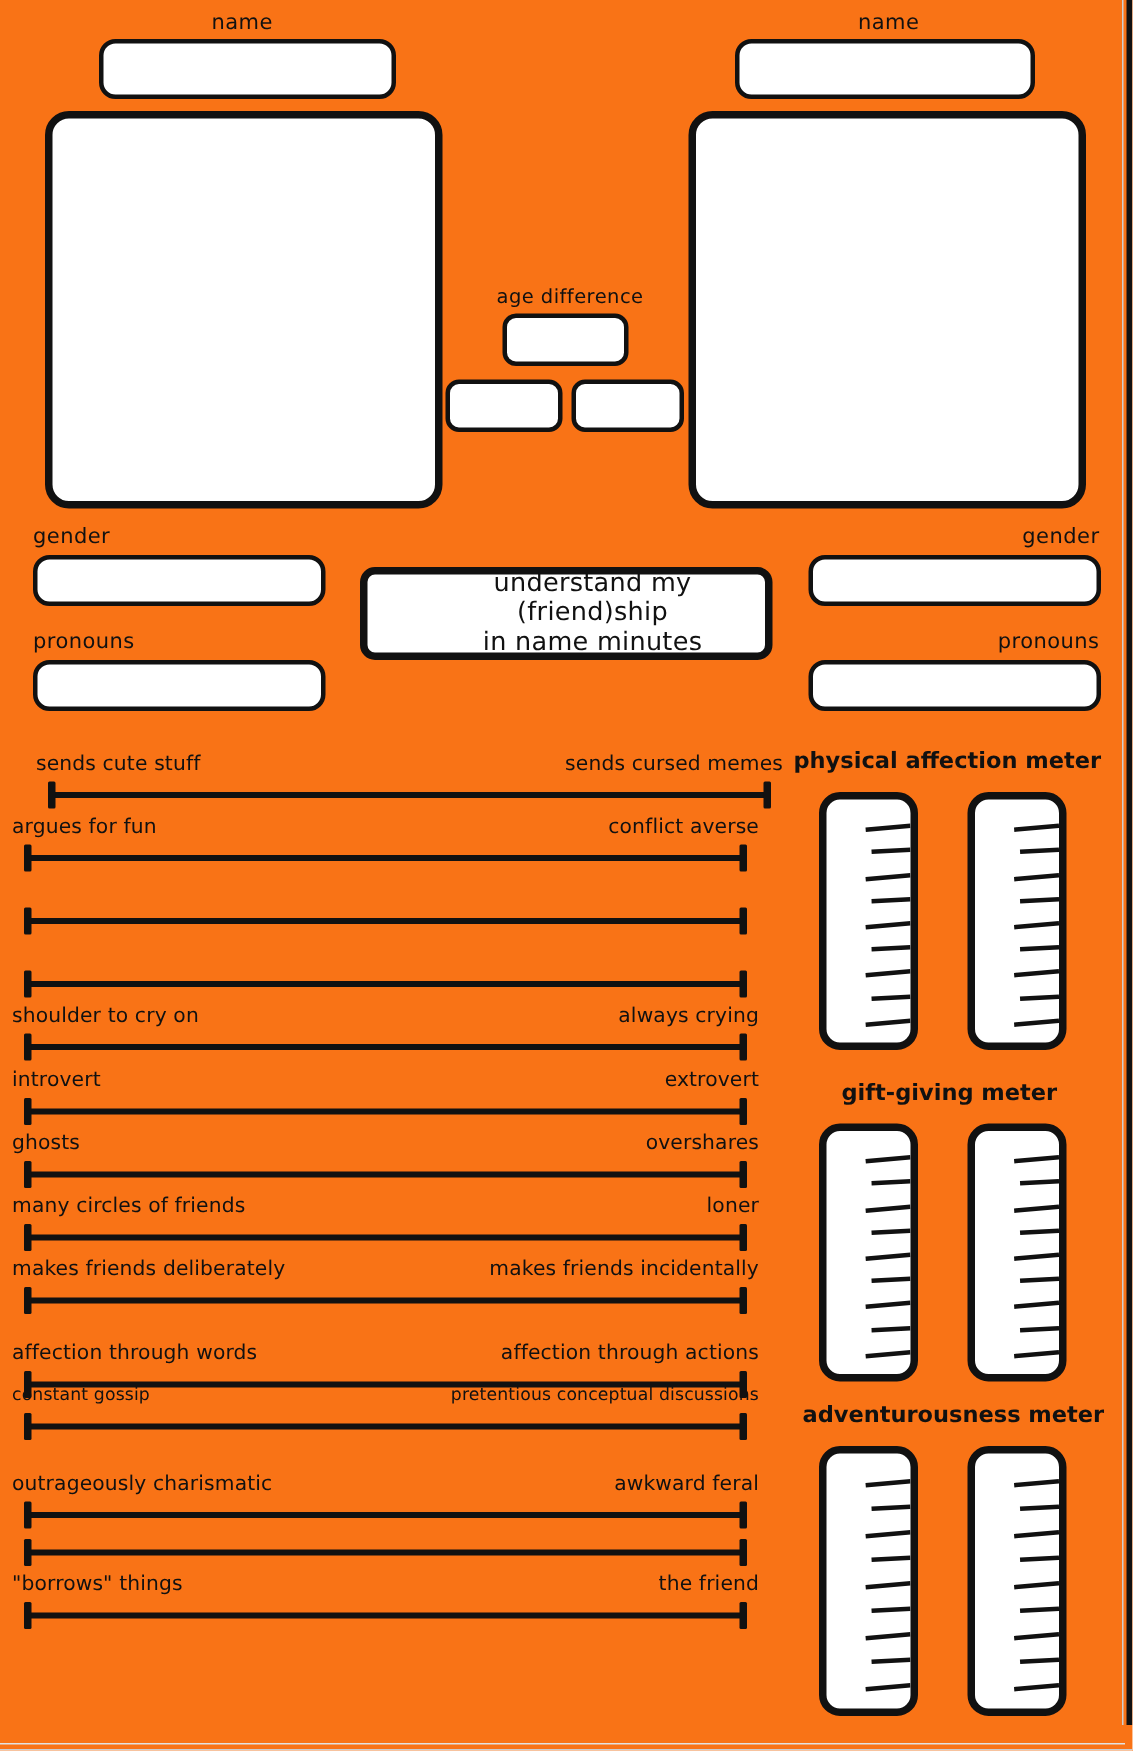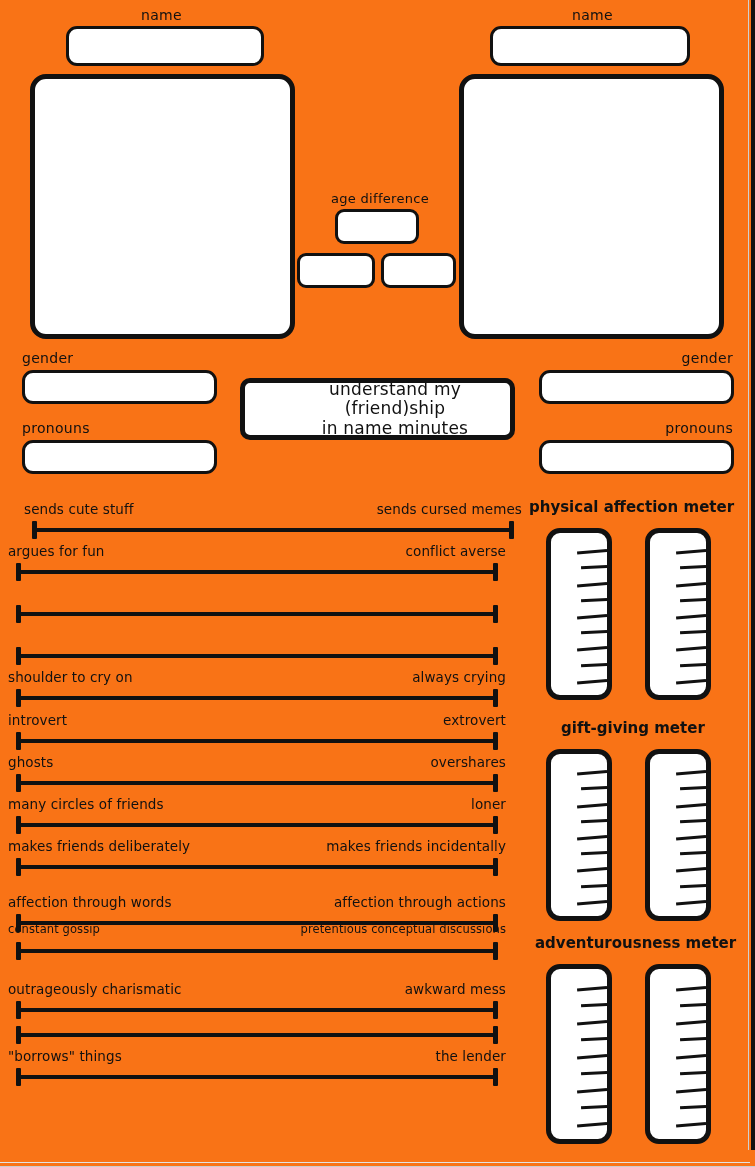--- a/index.html
+++ b/index.html
@@ -299,35 +299,35 @@
           <span class="slider-label small">constant gossip</span>
           <span class="slider-label small">pretentious conceptual discussions</span>
         </div>
         <div class="slider-bar"></div>
         <div class="slider-cap left"></div>
         <div class="slider-cap right"></div>
       </div>
       <div class="slider-row" style="top: 966.1px; margin-top: 17px;">
         <div class="slider-labels">
           <span class="slider-label">outrageously charismatic</span>
-          <span class="slider-label">awkward mess</span>
+          <span class="slider-label">awkward feral</span>
         </div>
         <div class="slider-bar"></div>
         <div class="slider-cap left"></div>
         <div class="slider-cap right"></div>
       </div>
       <div class="slider-row" style="top: 1008.2px;">
         <div class="slider-bar"></div>
         <div class="slider-cap left"></div>
         <div class="slider-cap right"></div>
       </div>
       <div class="slider-row" style="top: 1050.3px;">
         <div class="slider-labels">
           <span class="slider-label">"borrows" things</span>
-          <span class="slider-label">the lender</span>
+          <span class="slider-label">the friend</span>
         </div>
         <div class="slider-bar"></div>
         <div class="slider-cap left"></div>
         <div class="slider-cap right"></div>
       </div>
     </div>
 
   <div id="meters">
       <div class="meter-title" style="left: 529px; top: 500px;">physical affection meter</div>
       <div class="meter-tube" style="left: 546px; top: 528px; width: 66px; height: 172px;">

